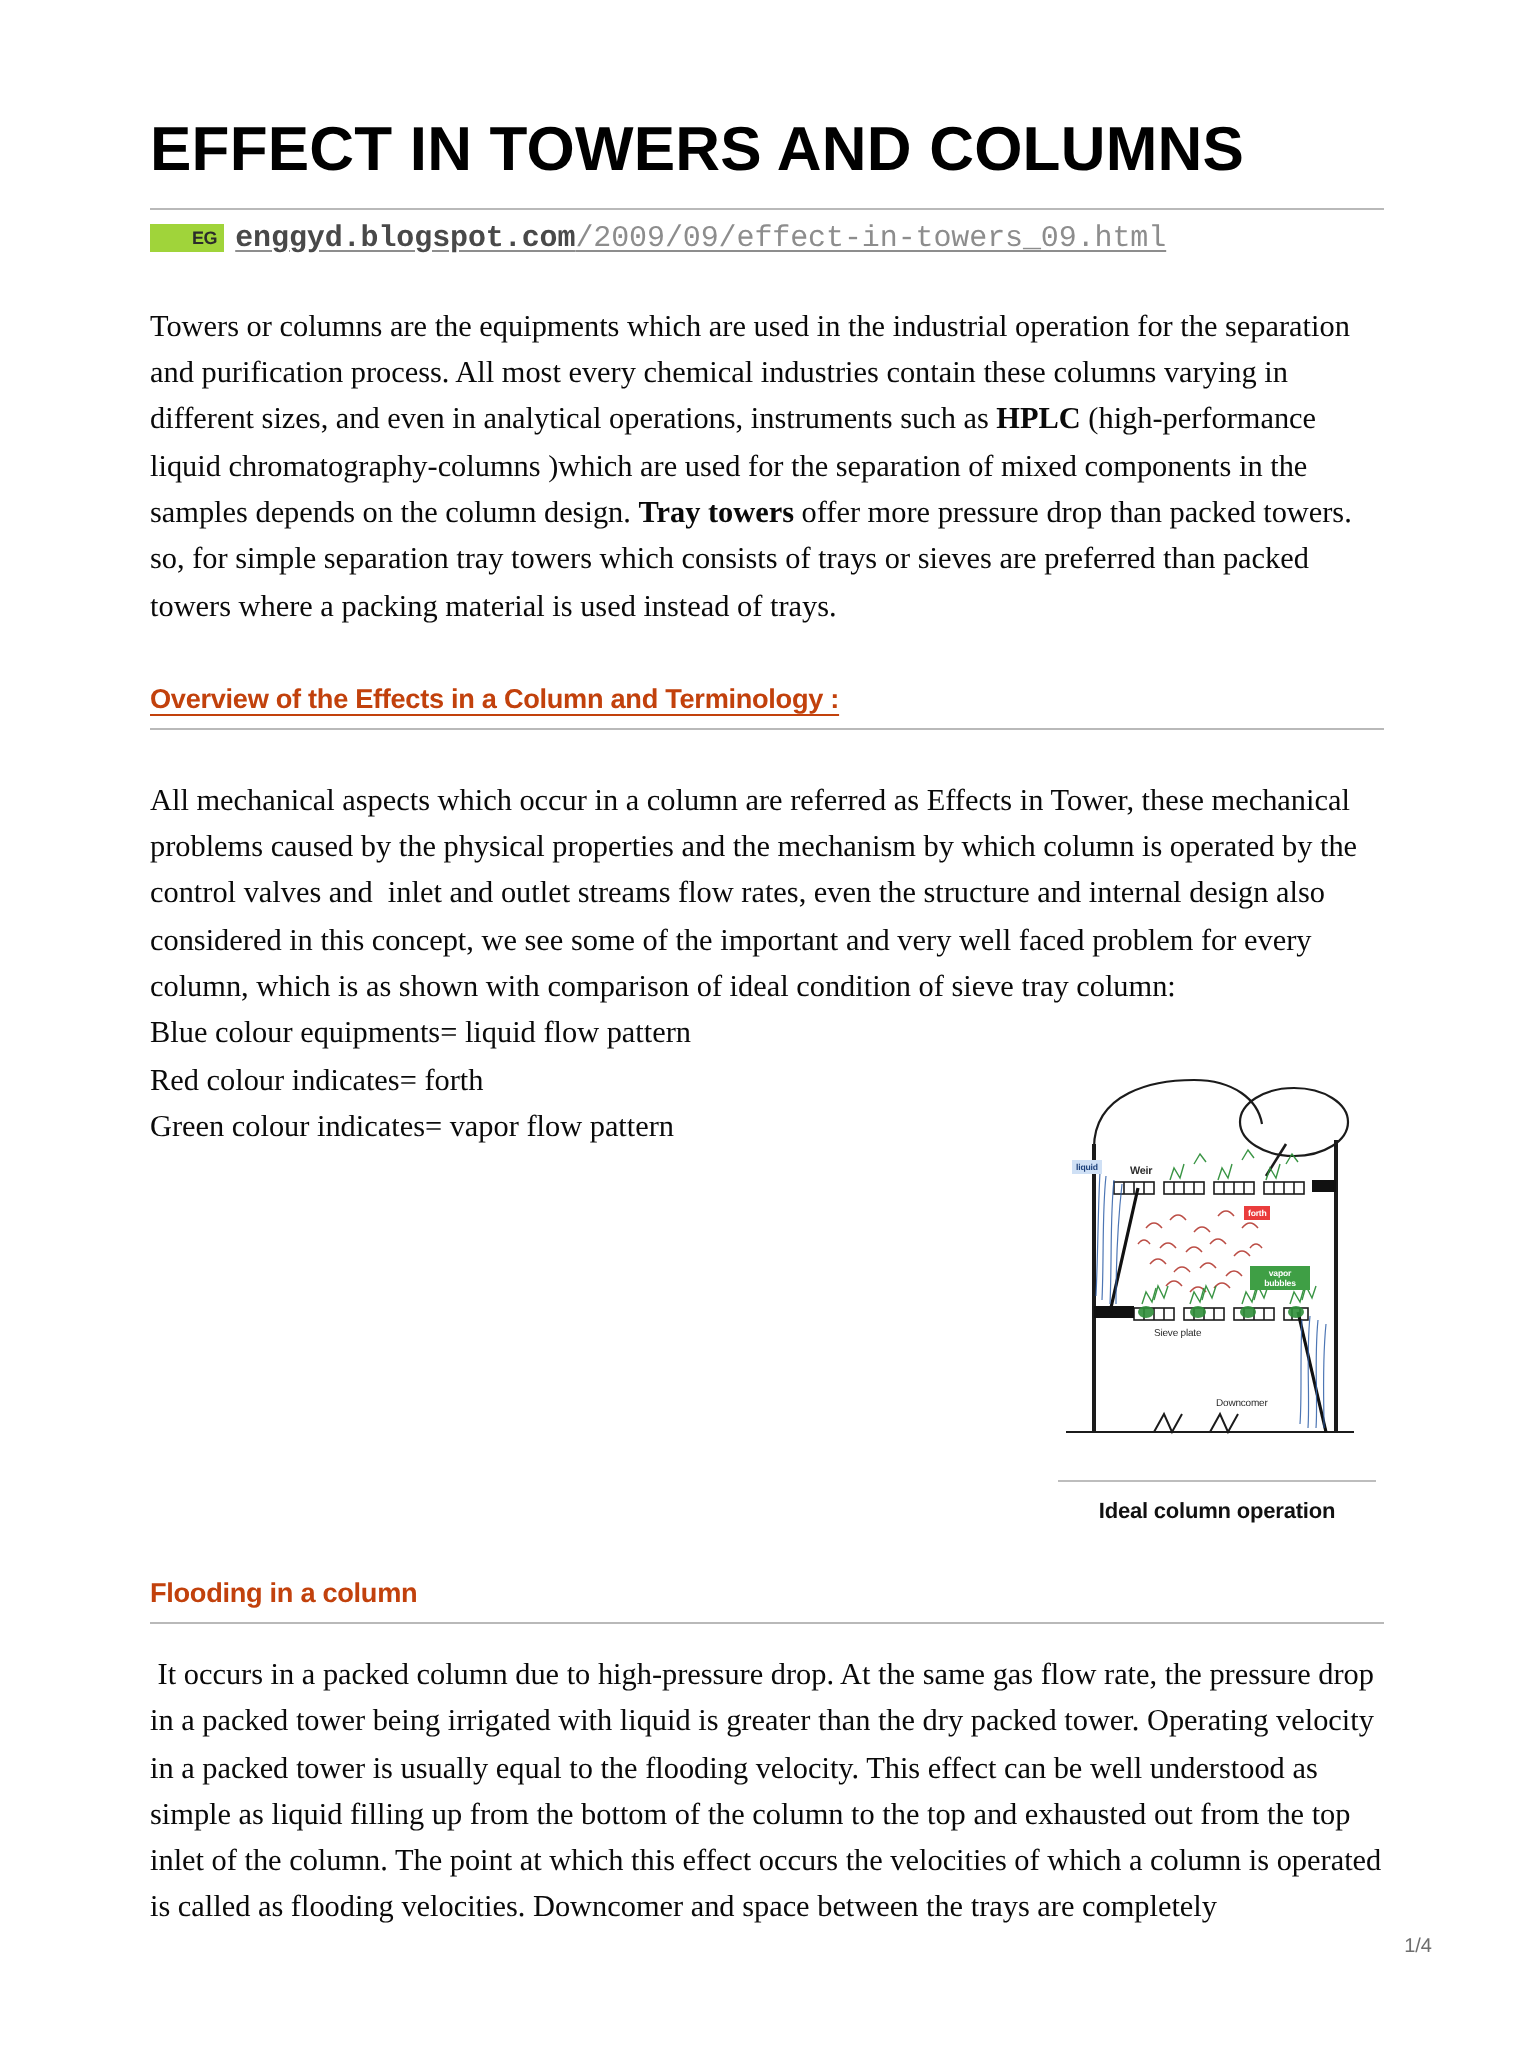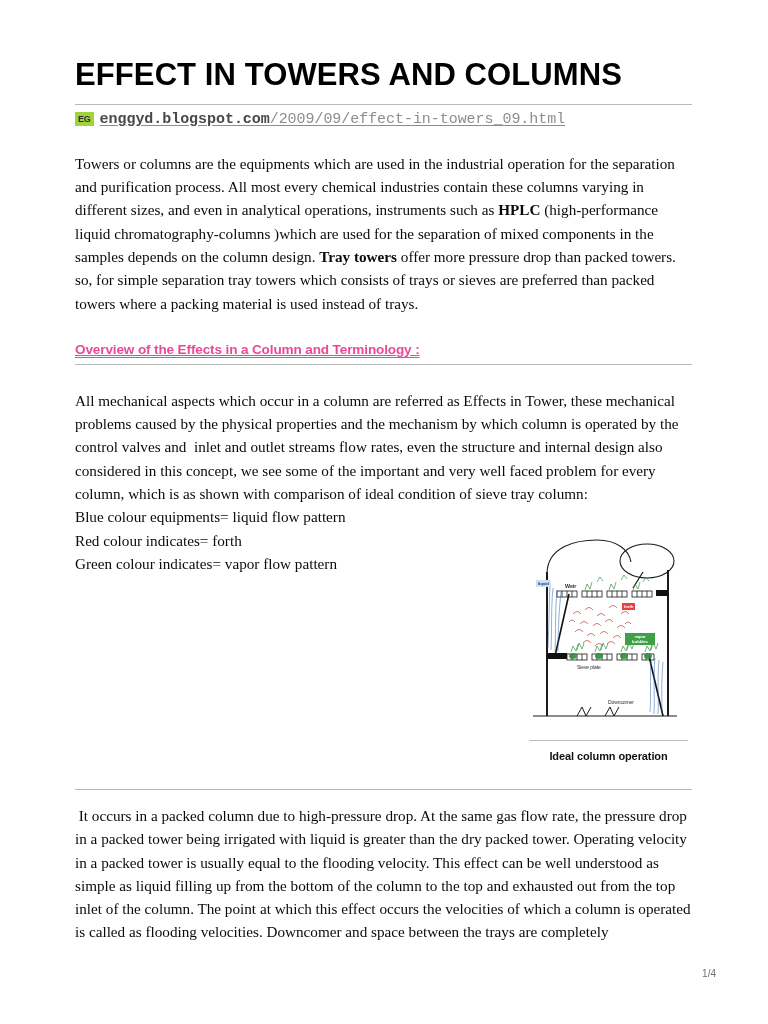--- a/index.html
+++ b/index.html
@@ -57,21 +57,21 @@
     height: 15px;
   }
   .eg-badge {
     display: inline-block;
     background: #a0d43a;
     color: #2b2b2b;
     font-family: "Liberation Sans", "DejaVu Sans", sans-serif;
     font-size: 9px;
     font-weight: bold;
     line-height: 12px;
-    padding: 1px 3px 1px 3px;
+    padding: 1px 3px 1px 21px;
     letter-spacing: -0.2px;
     margin-right: 6px;
   }
   .source-link {
     font-family: Liberation Mono, monospace;
     font-size: 15px;
     color: #8d8d8d;
     text-decoration: underline;
     text-underline-offset: 2px;
     white-space: nowrap;
@@ -96,24 +96,23 @@
   .block-gap-1 { height: 25px; }
   .block-gap-2 { height: 27px; }
   .block-gap-3 { height: 24px; }
   .block-gap-4 { height: 14px; }
 
   
   .section-head {
     font-family: "Liberation Sans", "DejaVu Sans", sans-serif;
     font-size: 13.6px;
     font-weight: bold;
-    color: #ec4899;
+    color: #c2410c;
     margin: 0 0 7px 0;
     letter-spacing: -0.15px;
-    text-decoration: underline;
   }
   .section-head.underlined span {
     text-decoration: underline;
     text-underline-offset: 2.5px;
   }
 
   
   .figure-wrap {
     position: absolute;
     left: 525px;
@@ -335,20 +334,21 @@
       <span class="chip chip-vapor">vapor bubbles</span>
       <span class="plain-label lbl-sieve">Sieve plate</span>
       <span class="plain-label lbl-down">Downcomer</span>
     </div>
 
     <hr class="fig-caption-rule">
     <div class="fig-caption">Ideal column operation</div>
   </div>
 
   <div class="content" style="top:789px;">
+    <h2 class="section-head">Flooding in a column</h2>
     <hr class="rule">
     <div class="block-gap-4"></div>
     <p class="para"> It occurs in a packed column due to high-pressure drop. At the same gas flow rate, the pressure drop in a packed tower being irrigated with liquid is greater than the dry packed tower. Operating velocity in a packed tower is usually equal to the flooding velocity. This effect can be well understood as simple as liquid filling up from the bottom of the column to the top and exhausted out from the top inlet of the column. The point at which this effect occurs the velocities of which a column is operated is called as flooding velocities. Downcomer and space between the trays are completely</p>
   </div>
 
   <div class="page-num">1/4</div>
 
 </div>
 
 </body></html>

